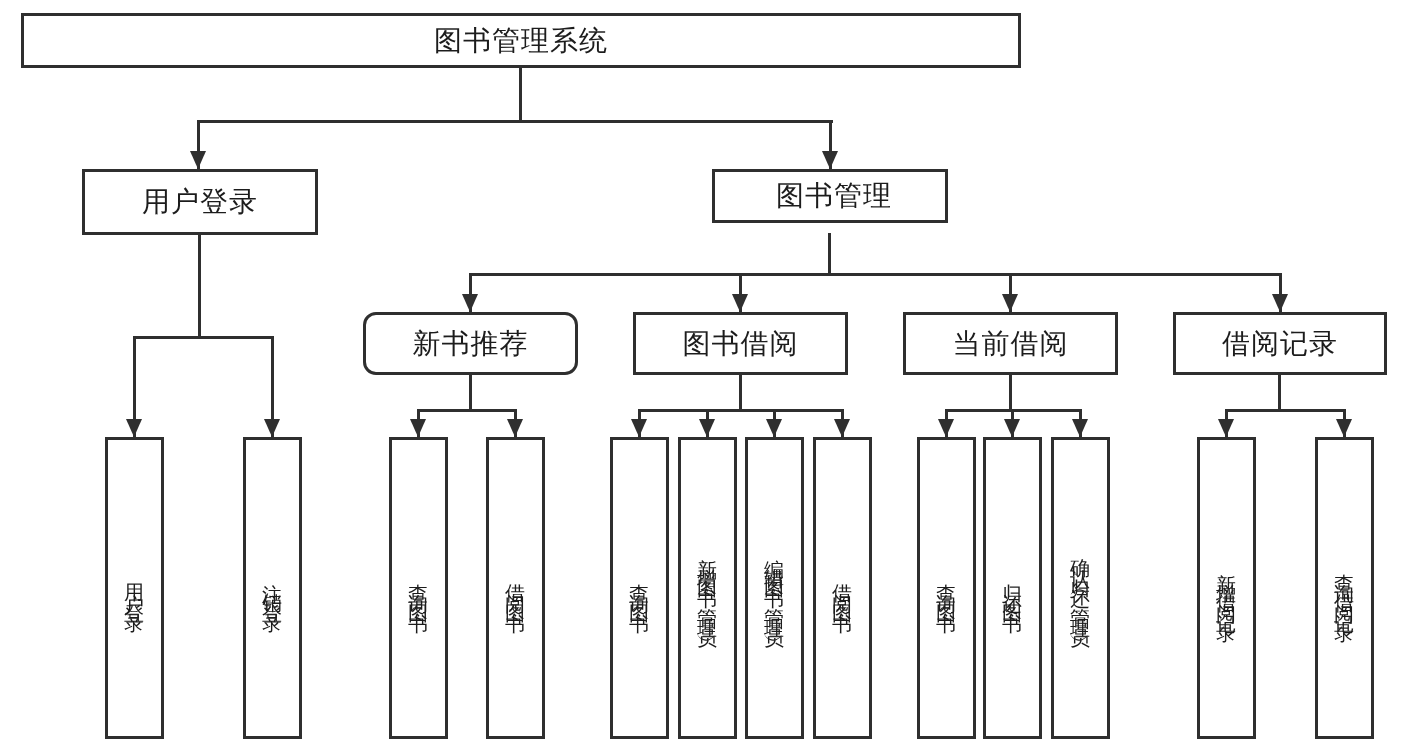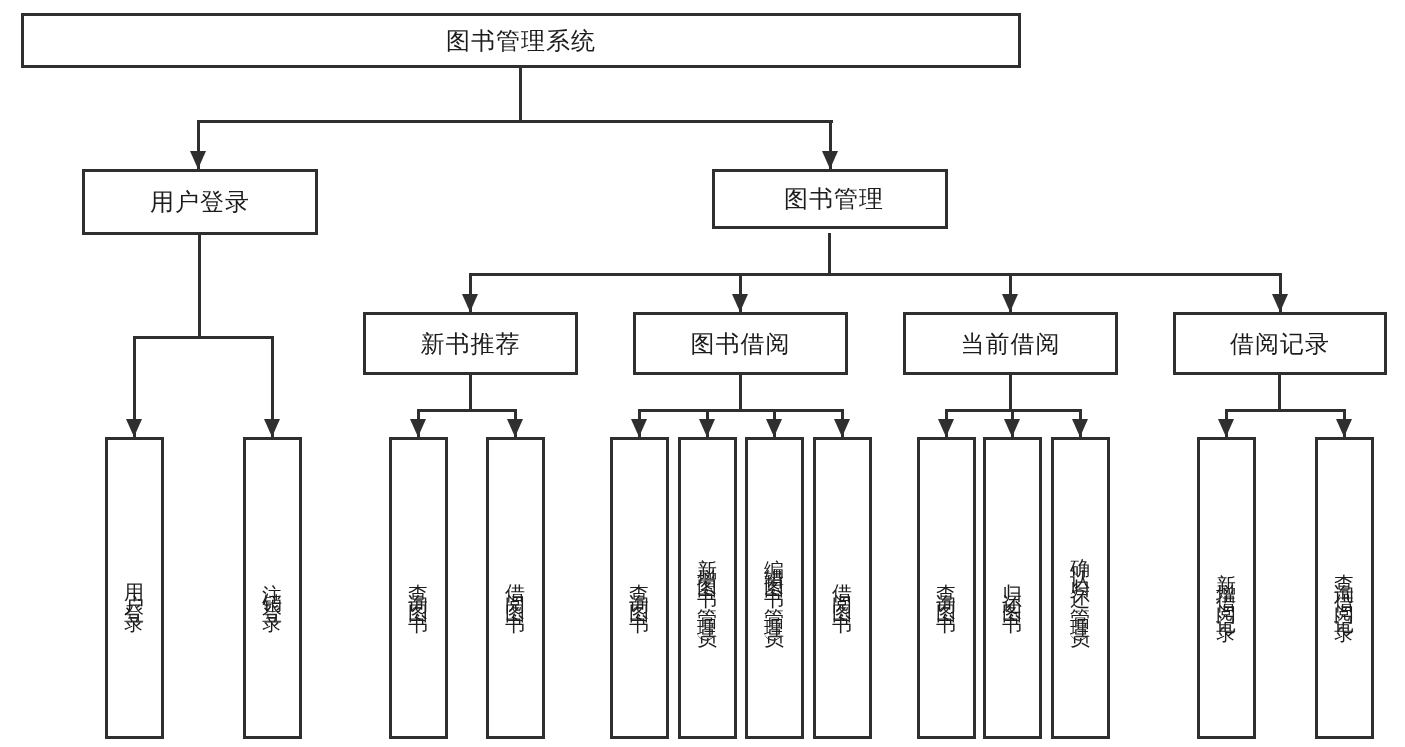--- a/index.html
+++ b/index.html
@@ -12,21 +12,21 @@
   .canvas{
     position:relative;width:1405px;height:747px;overflow:hidden;
     background:var(--background);color:var(--text);
     font-family:"Liberation Sans","DejaVu Sans",sans-serif;
   }
   .box{
     position:absolute;box-sizing:border-box;
     border:3px solid var(--line);background:#fff;
     display:flex;align-items:center;justify-content:center;
   }
-  .hbox{font-size:24px;letter-spacing:1px;}
+  .hbox{font-size:28px;letter-spacing:1px;}
   .leaf{top:437px;width:59px;height:302px;}
   .vtext{
     writing-mode:vertical-rl;text-orientation:mixed;
     font-size:20px;letter-spacing:10px;white-space:nowrap;line-height:1;
   }
   .hl,.vl{position:absolute;background:var(--line);}
   .hl{height:3px;}
   .vl{width:3px;}
   .arrow{
     position:absolute;width:0;height:0;
@@ -50,21 +50,21 @@
   <div class="vl" style="left:519px;top:66px;height:56px;"></div>
   <div class="hl" style="left:197px;top:120px;width:636px;"></div>
   <div class="vl" style="left:197px;top:120px;height:49px;"></div>
   <div class="vl" style="left:829px;top:120px;height:49px;"></div>
   <div class="arrow" style="left:190px;top:151px;"></div>
   <div class="arrow" style="left:822px;top:151px;"></div>
 
   <div class="box hbox" style="left:82px;top:169px;width:236px;height:66px;">
     <span>用户登录</span>
   </div>
-  <div class="box hbox" style="left:712px;top:169px;width:236px;height:60px;padding-left:8px;">
+  <div class="box hbox" style="left:712px;top:169px;width:236px;height:54px;padding-left:8px;">
     <span>图书管理</span>
   </div>
 
   <div class="vl" style="left:198px;top:233px;height:105px;"></div>
   <div class="hl" style="left:133px;top:336px;width:141px;"></div>
   <div class="vl" style="left:133px;top:336px;height:101px;"></div>
   <div class="vl" style="left:271px;top:336px;height:101px;"></div>
   <div class="arrow" style="left:126px;top:419px;"></div>
   <div class="arrow" style="left:264px;top:419px;"></div>
 
@@ -72,21 +72,21 @@
   <div class="hl" style="left:469px;top:273px;width:812px;"></div>
   <div class="vl" style="left:469px;top:273px;height:39px;"></div>
   <div class="vl" style="left:739px;top:273px;height:39px;"></div>
   <div class="vl" style="left:1009px;top:273px;height:39px;"></div>
   <div class="vl" style="left:1279px;top:273px;height:39px;"></div>
   <div class="arrow" style="left:462px;top:294px;"></div>
   <div class="arrow" style="left:732px;top:294px;"></div>
   <div class="arrow" style="left:1002px;top:294px;"></div>
   <div class="arrow" style="left:1272px;top:294px;"></div>
 
-  <div class="box hbox" style="left:363px;top:312px;width:215px;height:63px;">
+  <div class="box hbox" style="left:363px;top:312px;width:215px;height:63px;border-radius:13px;">
     <span>新书推荐</span>
   </div>
   <div class="box hbox" style="left:633px;top:312px;width:215px;height:63px;">
     <span>图书借阅</span>
   </div>
   <div class="box hbox" style="left:1173px;top:312px;width:214px;height:63px;">
     <span>借阅记录</span>
   </div>
   <div class="box hbox" style="left:903px;top:312px;width:215px;height:63px;">
     <span>当前借阅</span>

